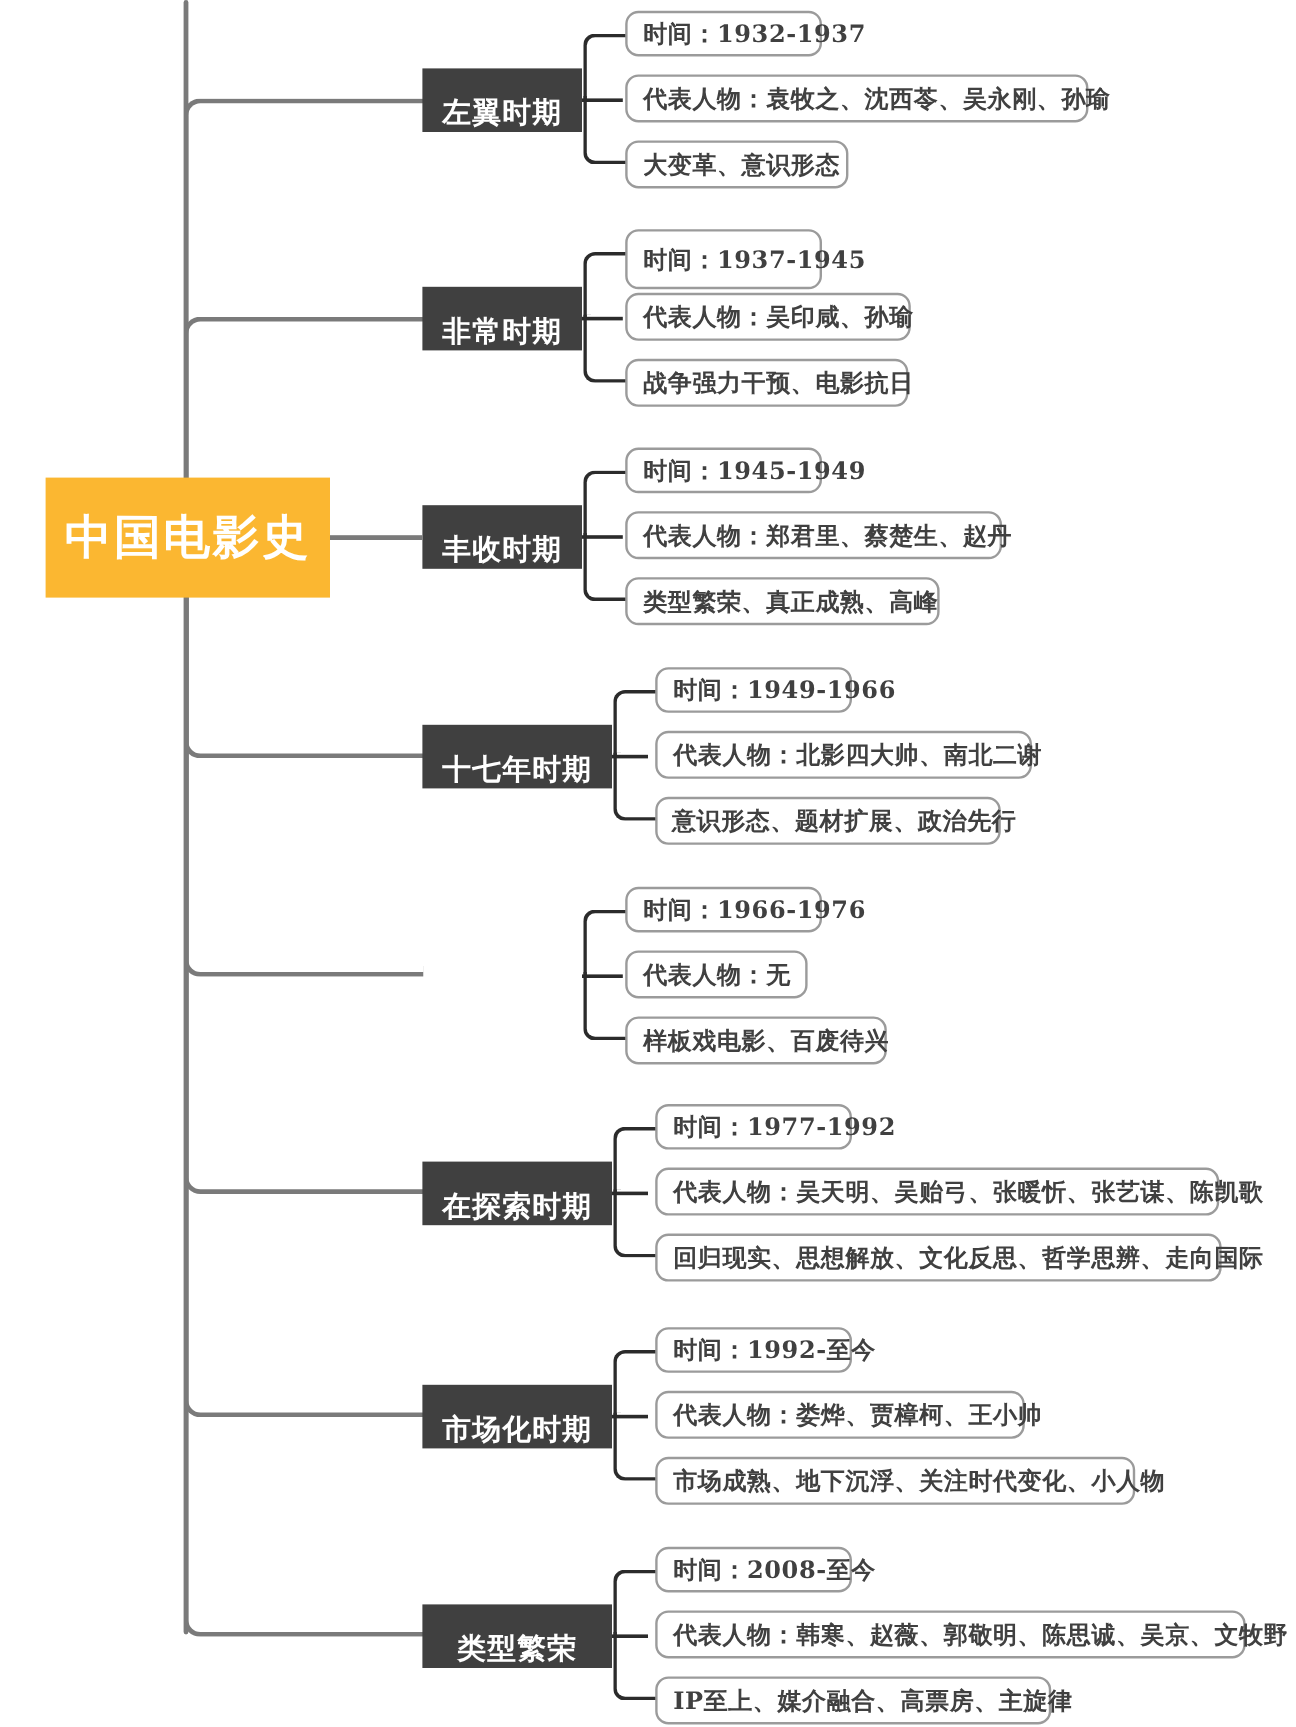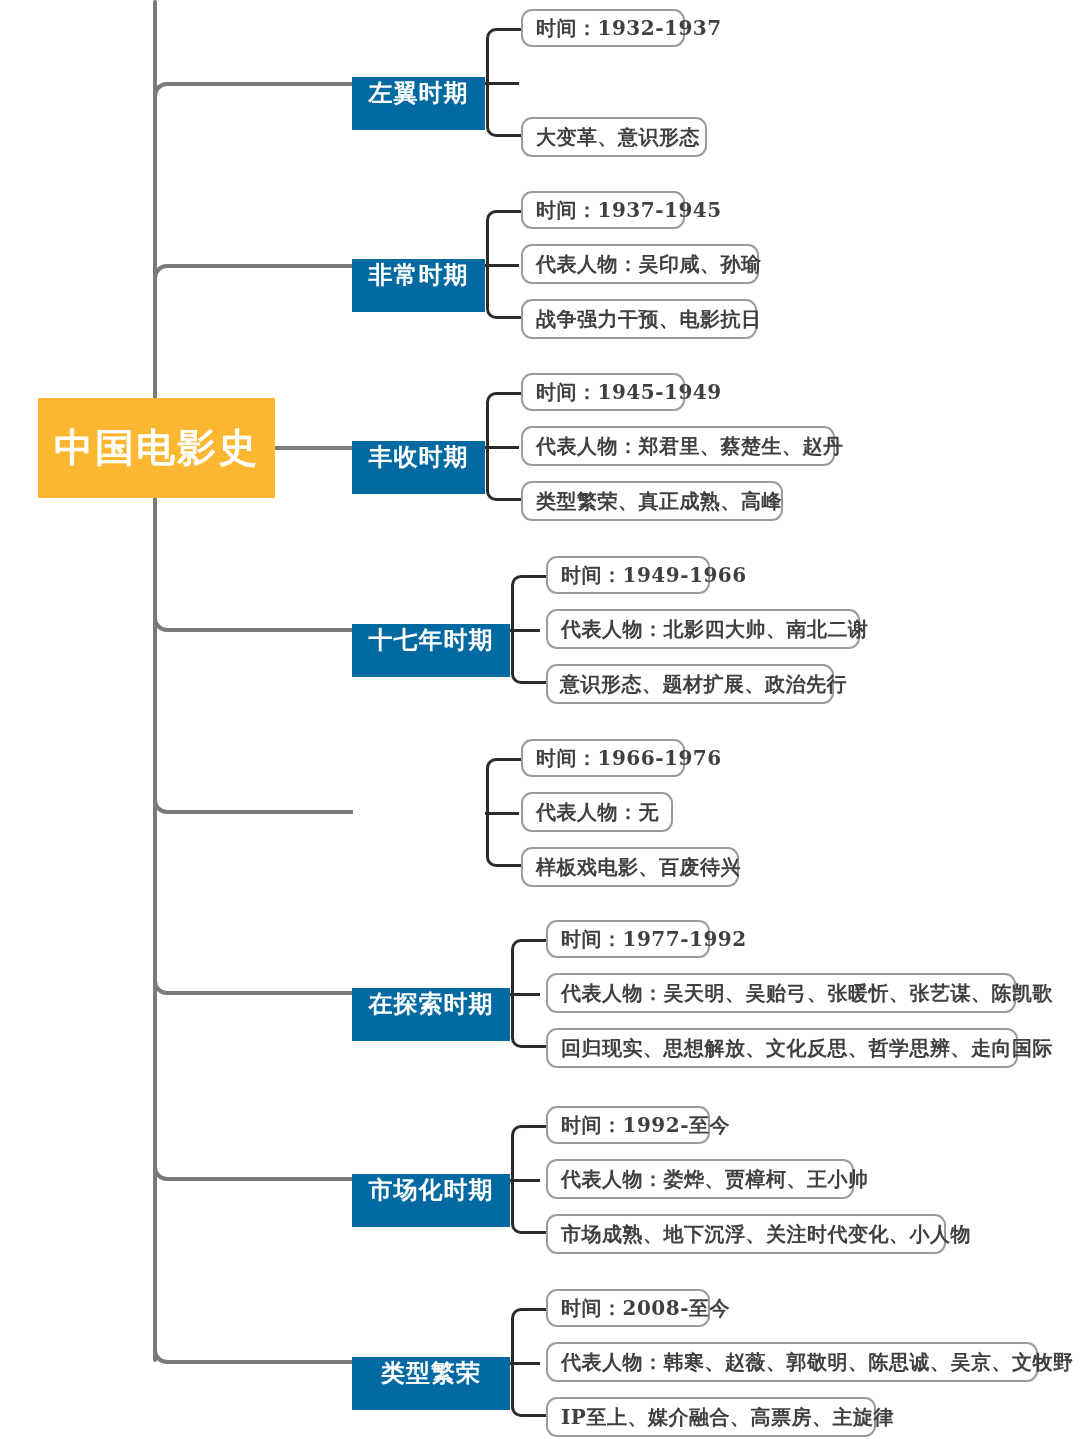--- a/index.html
+++ b/index.html
@@ -72,26 +72,25 @@
   .root-stem {
     position: absolute;
     height: 4px;
     background: #7a7a7a;
     z-index: 5;
   }
 
   
   .branch-node {
     position: absolute;
-    background: #0369a1;
+    background: #404040;
     display: flex;
-    align-items: flex-start;
+    align-items: flex-end;
     justify-content: center;
     z-index: 4;
-    margin-top: 20px;
   }
   .branch-label {
     color: #ffffff;
     font-size: 24px;
     font-weight: bold;
     letter-spacing: 1px;
     white-space: nowrap;
     font-family: "DejaVu Serif", "Liberation Serif", serif;
   }
 
@@ -154,32 +153,35 @@
   <div class="elbow up" style="left:153px; top:82px; width:200px; height:364px;"></div>
   <div class="branch-node" style="left:352px; top:57px; width:133px; height:53px;">
     <span class="branch-label">左翼时期</span>
   </div>
   <div class="child-stem" style="left:485px; top:82px; width:34px;"></div>
   <div class="child-corner top" style="left:486px; top:28px; width:38px; height:56px;"></div>
   <div class="child-corner bottom" style="left:486px; top:80px; width:38px; height:57px;"></div>
   <div class="leaf-node" style="left:521px; top:9px; width:164px; height:38px;">
     <span class="leaf-label">时间：1932-1937</span>
   </div>
+  <div class="leaf-node" style="left:521px; top:62px; width:386px; height:40px;">
+    <span class="leaf-label">代表人物：袁牧之、沈西苓、吴永刚、孙瑜</span>
+  </div>
   <div class="leaf-node" style="left:521px; top:117px; width:186px; height:40px;">
     <span class="leaf-label">大变革、意识形态</span>
   </div>
 
   <div class="elbow up" style="left:153px; top:264px; width:200px; height:182px;"></div>
   <div class="branch-node" style="left:352px; top:239px; width:133px; height:53px;">
     <span class="branch-label">非常时期</span>
   </div>
   <div class="child-stem" style="left:485px; top:264px; width:34px;"></div>
   <div class="child-corner top" style="left:486px; top:210px; width:38px; height:56px;"></div>
   <div class="child-corner bottom" style="left:486px; top:262px; width:38px; height:57px;"></div>
-  <div class="leaf-node" style="left:521px; top:191px; width:164px; height:38px;">
+  <div class="leaf-node" style="left:521px; top:191px; width:164px; height:50px;">
     <span class="leaf-label">时间：1937-1945</span>
   </div>
   <div class="leaf-node" style="left:521px; top:244px; width:238px; height:40px;">
     <span class="leaf-label">代表人物：吴印咸、孙瑜</span>
   </div>
   <div class="leaf-node" style="left:521px; top:299px; width:236px; height:40px;">
     <span class="leaf-label">战争强力干预、电影抗日</span>
   </div>
 
   <div class="branch-node" style="left:352px; top:421px; width:133px; height:53px;">

